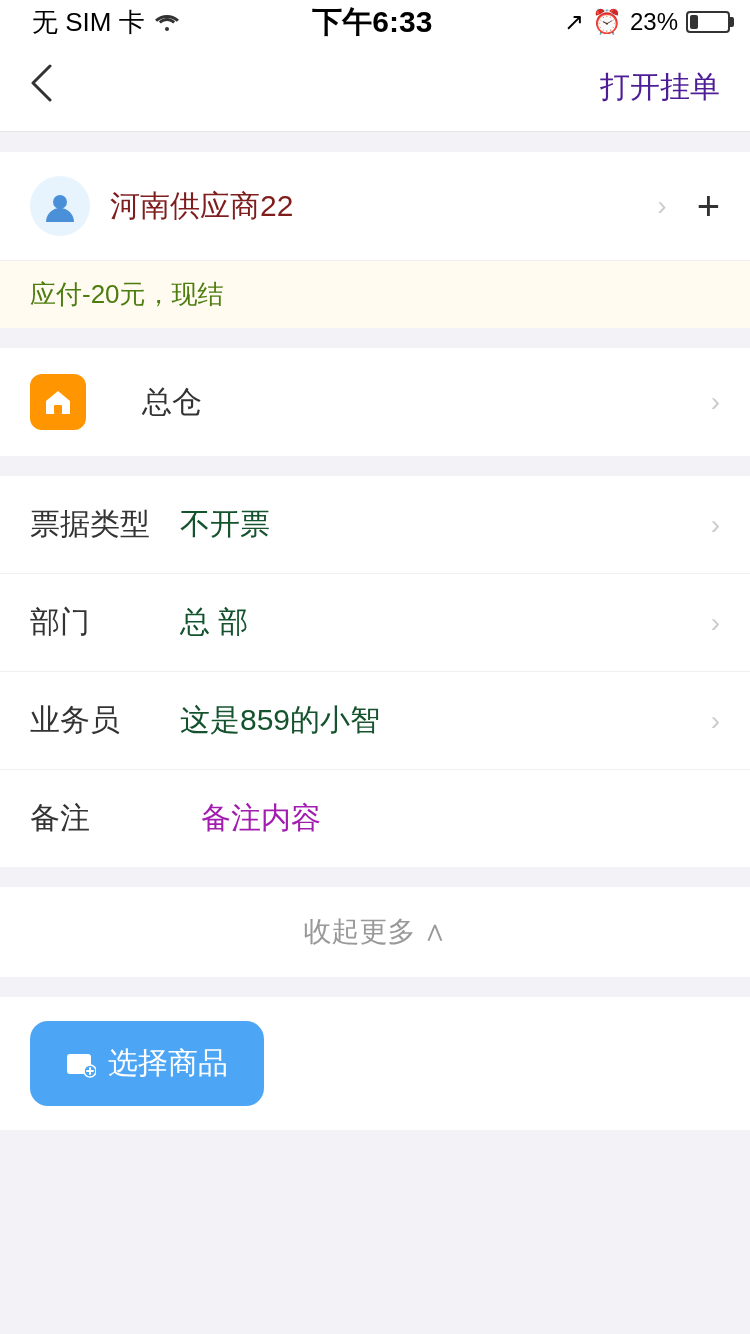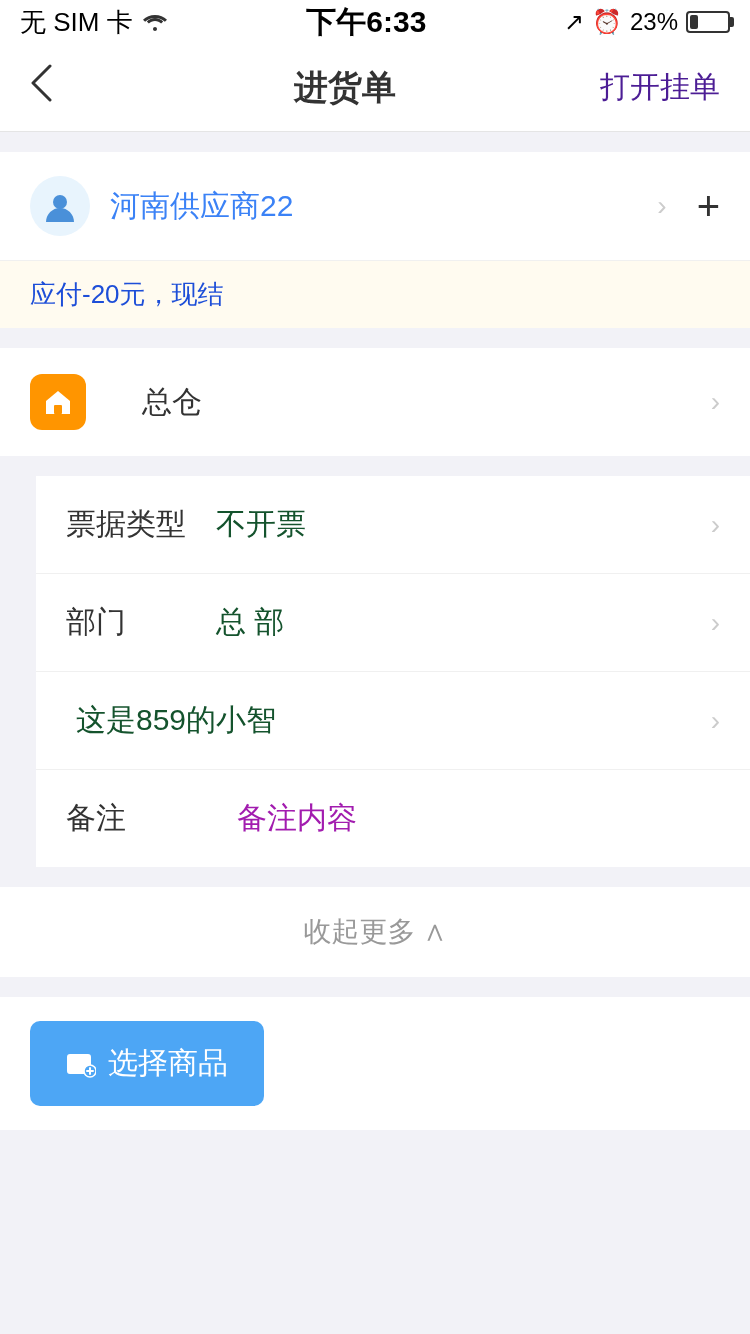--- a/index.html
+++ b/index.html
@@ -16,21 +16,21 @@
     .status-bar {
       height: 44px;
       background: #fff;
       display: flex;
       align-items: center;
       justify-content: space-between;
       padding: 0 20px;
       font-size: 26px;
       font-weight: 500;
     }
-    .status-left { display: flex; align-items: center; gap: 8px; }
+    .status-left { display: flex; align-items: center; gap: 8px; margin-left: 12px; }
     .status-center { font-size: 30px; font-weight: 600; }
     .status-right { display: flex; align-items: center; gap: 8px; font-size: 24px; }
     .battery-icon {
       width: 44px; height: 22px;
       border: 2px solid #333;
       border-radius: 4px;
       position: relative;
       display: inline-flex;
       align-items: center;
       padding: 2px;
@@ -104,41 +104,41 @@
       display: flex;
       align-items: center;
       justify-content: center;
       margin-right: 20px;
       flex-shrink: 0;
     }
     .supplier-avatar svg { width: 36px; height: 36px; }
     .supplier-name {
       flex: 1;
       font-size: 30px;
-      color: #3b82f6;
+      color: #7f1d1d;
     }
     .supplier-actions {
       display: flex;
       align-items: center;
       gap: 30px;
     }
     .chevron-right {
       color: #ccc;
       font-size: 28px;
     }
     .add-btn {
       font-size: 40px;
       color: #333;
       line-height: 1;
     }
     .notice-bar {
       background: #fffbf0;
       padding: 16px 30px;
       font-size: 26px;
-      color: #1d4ed8;
+      color: #4d7c0f;
     }
 
     
     .warehouse-section {
       background: #fff;
       margin-top: 20px;
     }
     .warehouse-row {
       display: flex;
       align-items: center;
@@ -160,21 +160,20 @@
     .warehouse-name {
       flex: 1;
       font-size: 30px;
       color: #333;
     }
 
     
     .form-section {
       background: #fff;
       margin-top: 20px;
-      margin-left: 36px;
     }
     .form-row {
       display: flex;
       align-items: center;
       padding: 28px 30px;
       border-bottom: 1px solid #f0f0f0;
       min-height: 90px;
     }
     .form-row:last-child { border-bottom: none; gap: 21px; }
     .form-label {
@@ -230,21 +229,21 @@
     }
     .product-icon svg { width: 32px; height: 32px; fill: #fff; }
     .product-count-text {
       font-size: 30px;
       color: #333;
     }
     .select-product-btn {
       background: #4da6f5;
       color: #fff;
       border: none;
-      border-radius: 10px;
+      border-radius: 18px;
       padding: 22px 36px;
       font-size: 30px;
       display: flex;
       align-items: center;
       gap: 12px;
       cursor: pointer;
     }
     .select-product-btn svg { width: 30px; height: 30px; fill: #fff; }
 
     .page-bg {
@@ -276,21 +275,20 @@
     </div>
   </div>
 </div>
 
 <div class="nav-bar">
   <div class="nav-back">
     <svg width="22" height="38" viewBox="0 0 22 38" fill="none">
       <path d="M20 2L3 19L20 36" stroke="#333" stroke-width="3" stroke-linecap="round" stroke-linejoin="round"></path>
     </svg>
   </div>
-  <div class="nav-title">进货单</div>
   <div class="nav-action">打开挂单</div>
 </div>
 
 <div class="section-gap"></div>
 
 <div class="supplier-section">
   <div class="supplier-row">
     <div class="supplier-avatar">
       <svg viewBox="0 0 36 36" fill="none">
         <circle cx="18" cy="14" r="7" fill="#4a90d9"></circle>
@@ -324,20 +322,21 @@
     <div class="form-label">票据类型</div>
     <div class="form-value">不开票</div>
     <span class="chevron-right">›</span>
   </div>
   <div class="form-row">
     <div class="form-label">部门</div>
     <div class="form-value">总 部</div>
     <span class="chevron-right">›</span>
   </div>
   <div class="form-row">
+    <div class="form-label">业务员</div>
     <div class="form-value">这是859的小智</div>
     <span class="chevron-right">›</span>
   </div>
   <div class="form-row">
     <div class="form-label">备注</div>
     <div class="form-value form-placeholder">备注内容</div>
   </div>
 </div>
 
 <div class="collapse-bar">收起更多 ∧</div>

